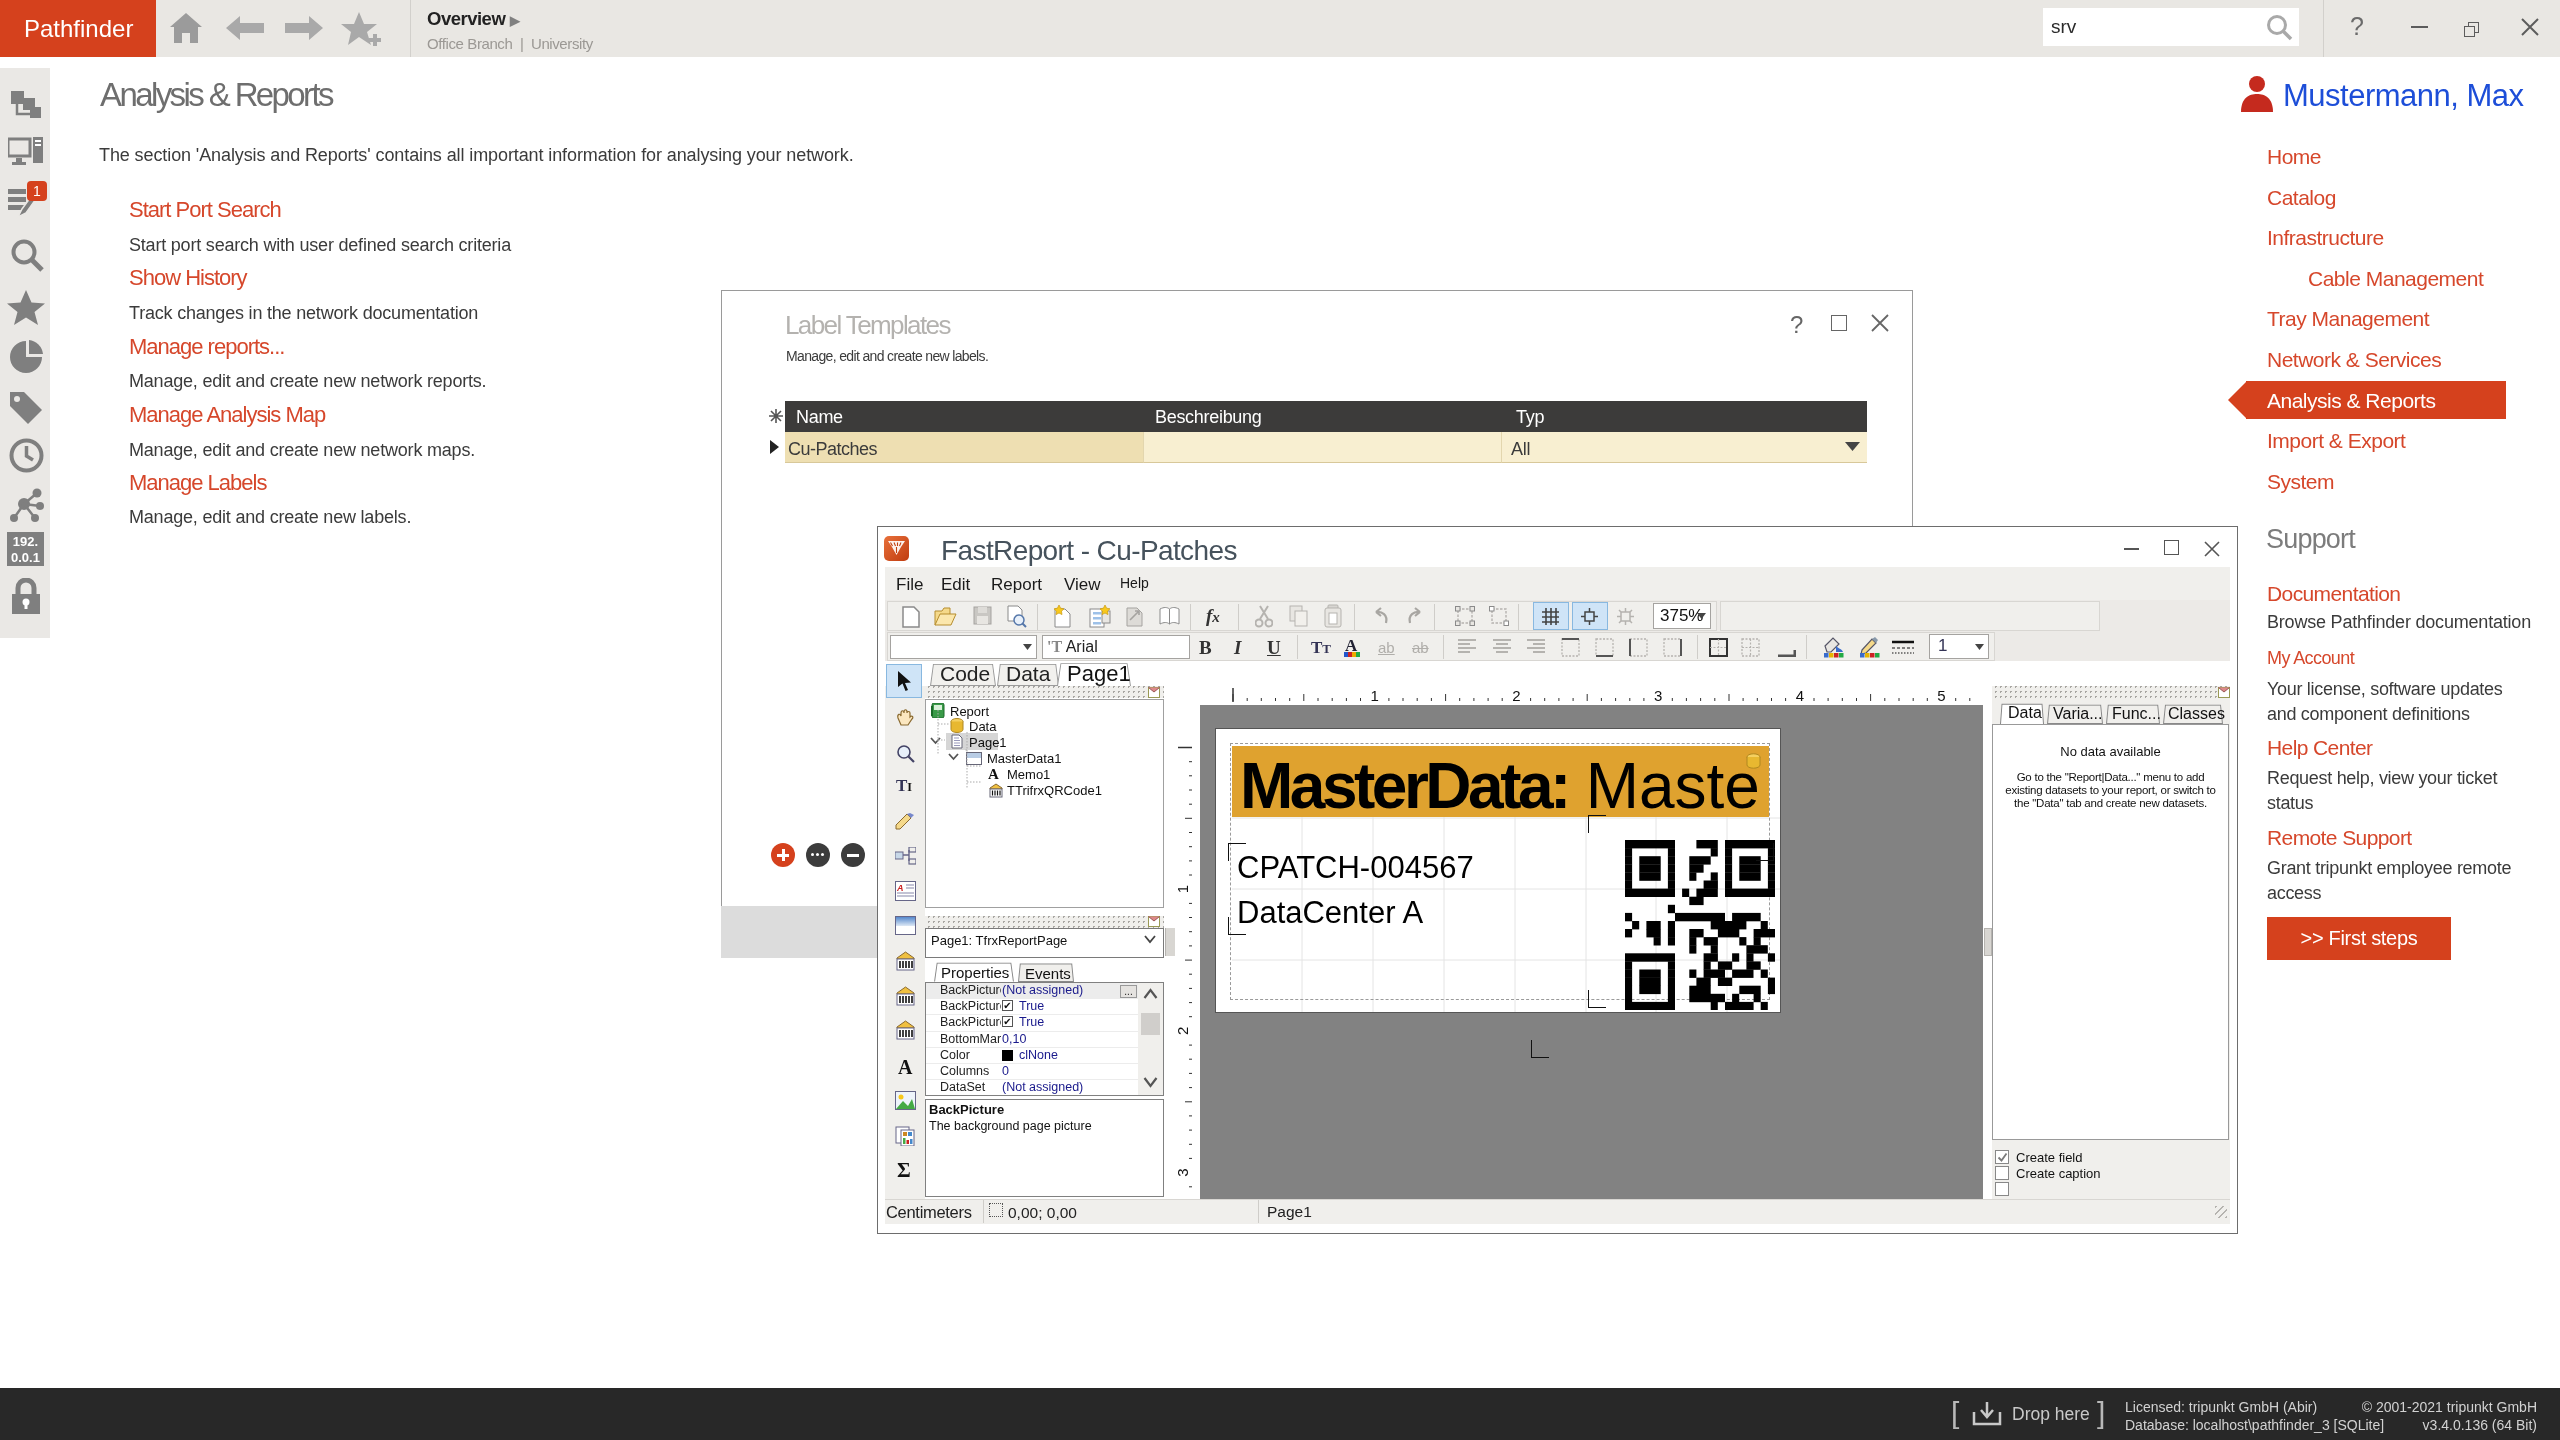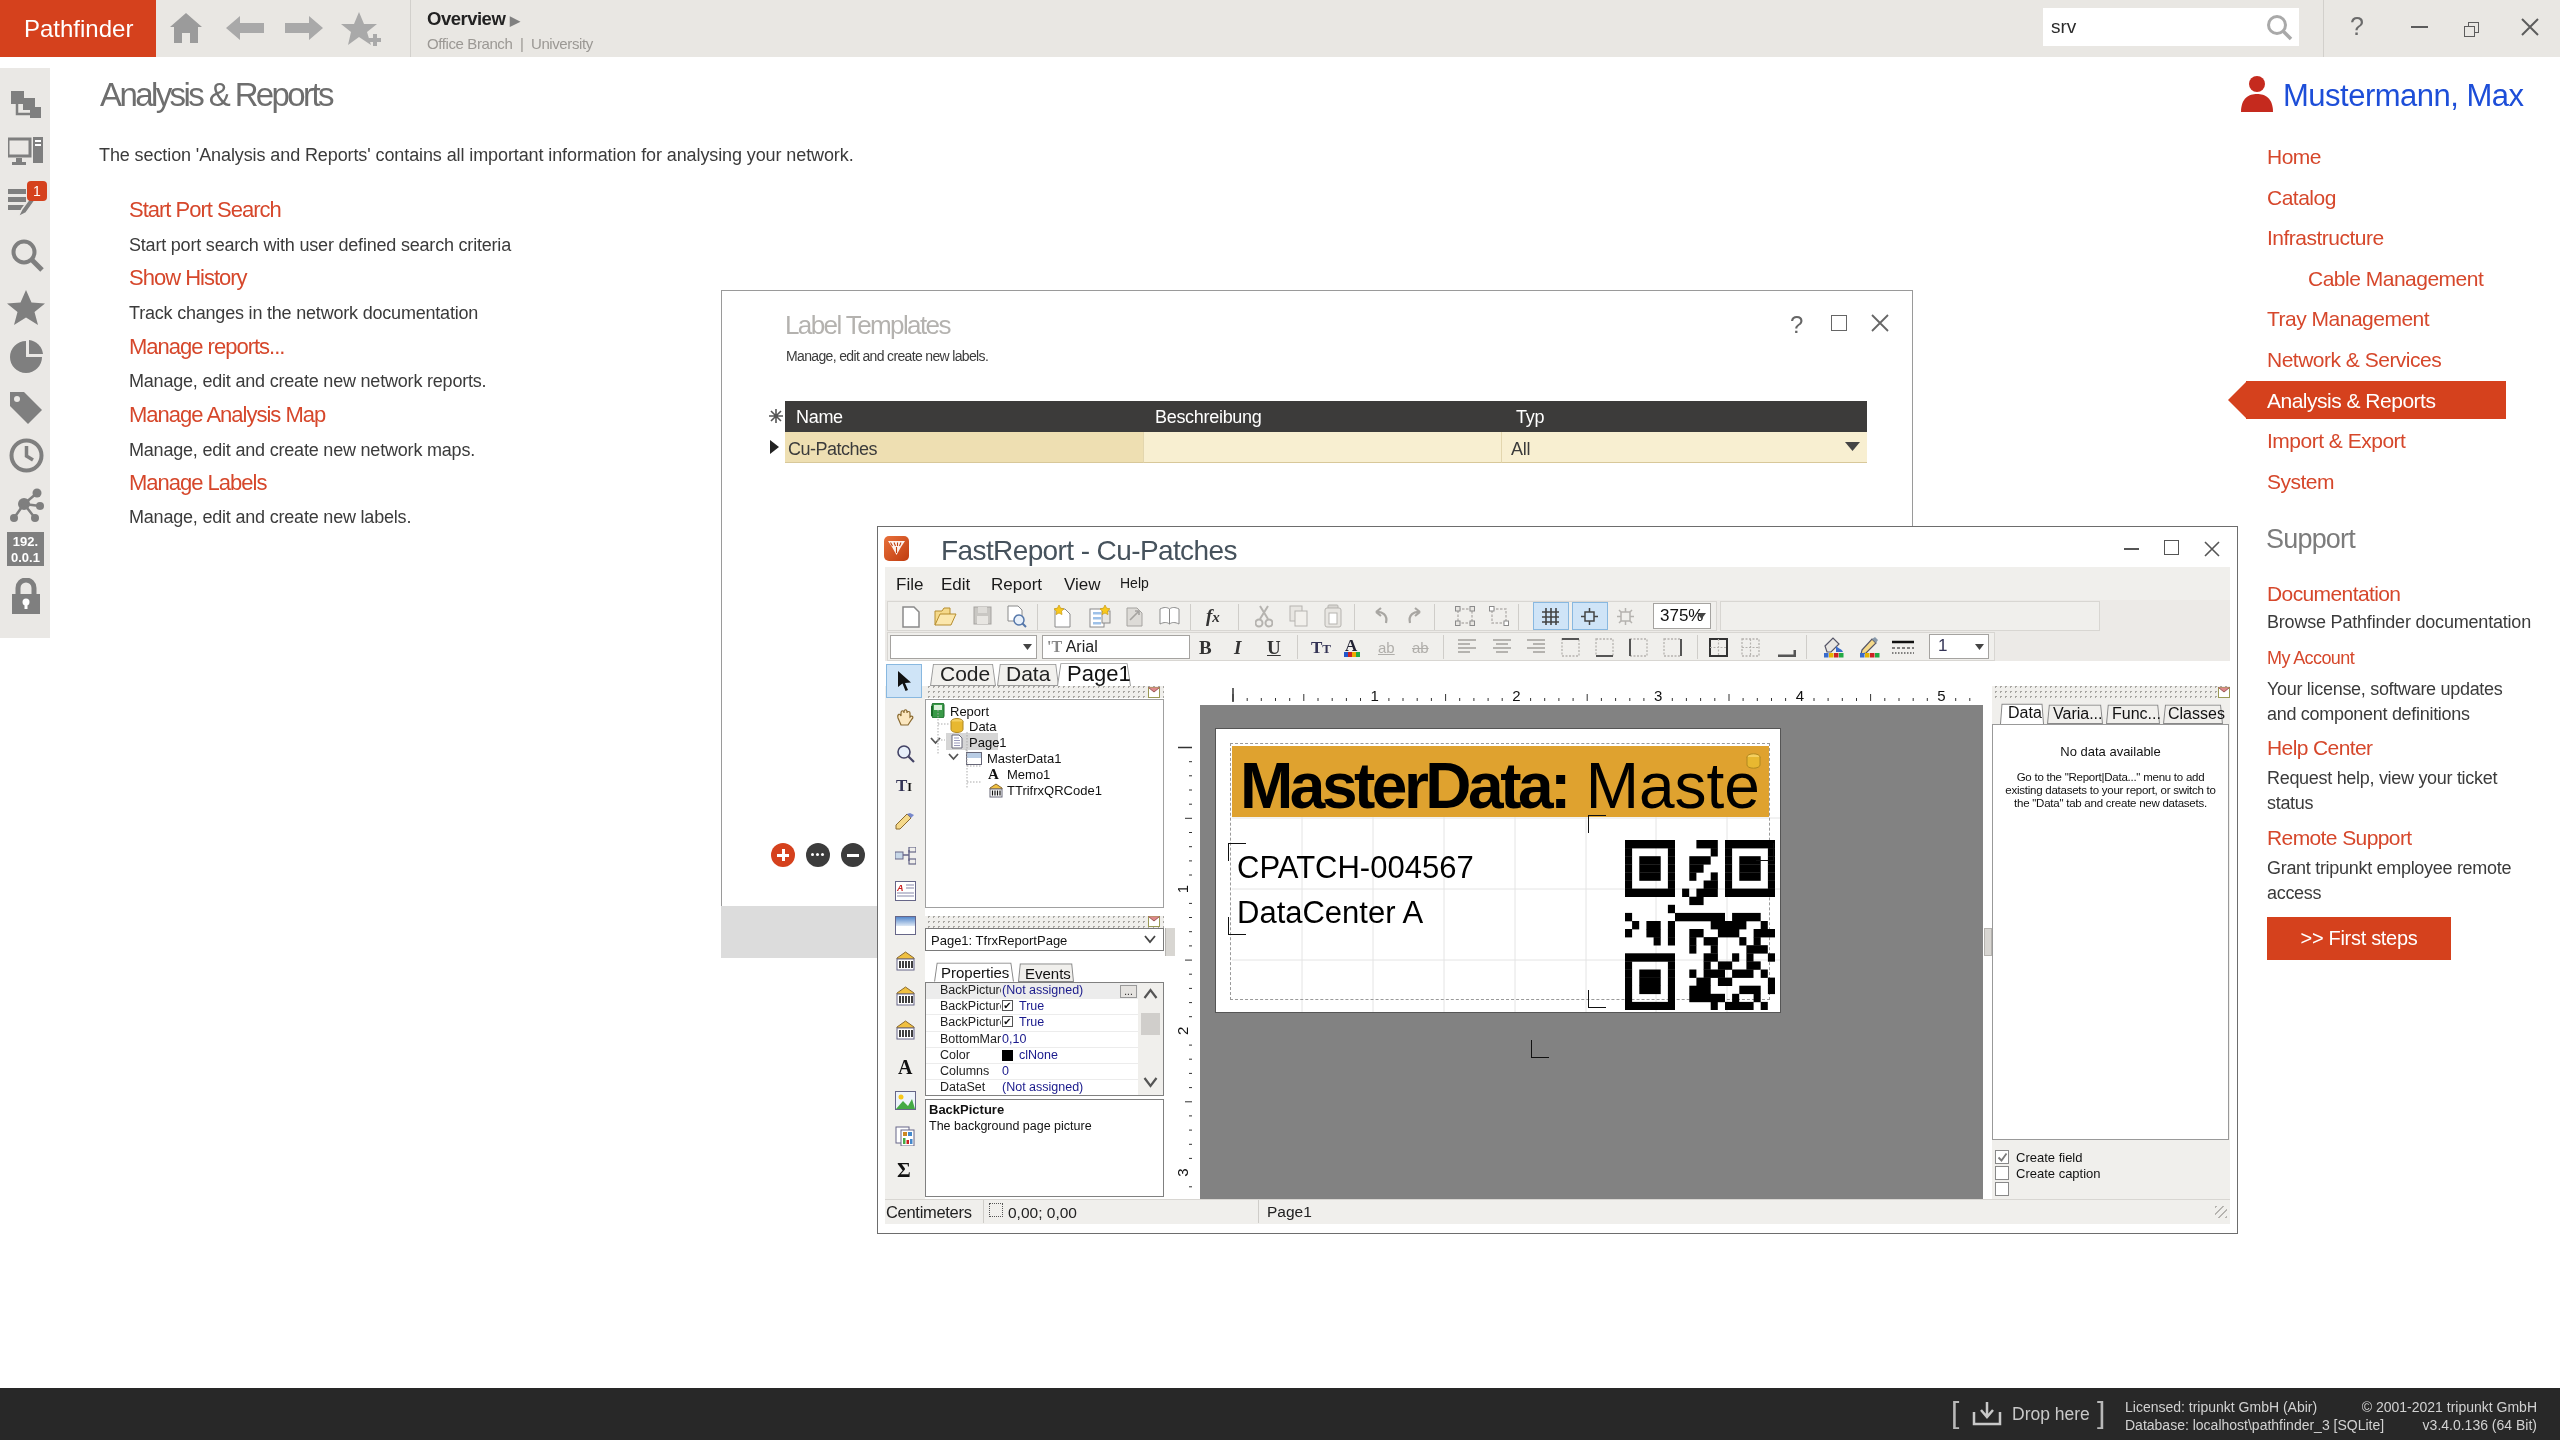--- a/index.html
+++ b/index.html
@@ -498,21 +498,21 @@
 <path><svg class="abs" style="left:937px;top:710px;" width="60" height="80" viewBox="0 0 60 80">
       <path d="M1 0 L1 45 M1 14 L12 14 M1 30 L8 30" stroke="#aaa" stroke-width="1" stroke-dasharray="1.5 1.5" fill="none"></path>
       <path d="M30 22 L30 78 M30 40 L28 40 M30 56 L44 56 M30 72 L44 72" stroke="#aaa" stroke-width="1" stroke-dasharray="1.5 1.5" fill="none"></path>
     </svg>
 
 <div class="abs" style="left:925px;top:916px;width:239px;height:12px;background:#f0efec;background-image:radial-gradient(#a8a6a2 1px,transparent 1px);background-size:5px 5px;background-position:1px 3px;"></div>
 <svg class="abs" style="left:1148px;top:916px;" width="12" height="11" viewBox="0 0 12 11">
       <rect x="0.5" y="0.5" width="11" height="10" fill="#fff" stroke="#995"></rect>
       <path d="M0.5 0.5 L6 5 L11.5 0.5" fill="#d88" stroke="#955"></path>
     </svg>
-<div class="abs" style="left:925px;top:928px;width:239px;height:23px;background:#fff;border:1px solid #7a7a7a;font-size:13px;color:#111;padding:4px 0 0 5px;">Page1: TfrxReportPage</div>
+<div class="abs" style="left:925px;top:928px;width:239px;height:30px;background:#fff;border:1px solid #7a7a7a;font-size:13px;color:#111;padding:4px 0 0 5px;">Page1: TfrxReportPage</div>
 <svg class="abs" style="left:1144px;top:935px;" width="12" height="9" viewBox="0 0 12 9">
       <path d="M1 1 L6 7 L11 1" stroke="#444" stroke-width="1.8" fill="none"></path>
     </svg>
 <div class="abs" style="left:1165px;top:928px;width:8px;height:28px;background:#d8d6d2;border:1px solid #b5b3af;"></div>
 <div class="abs" style="left:934px;top:961px;width:80px;height:21px;background:#fff;border:1px solid #888;border-bottom:1px solid #fff;transform:perspective(50px) rotateX(10deg);transform-origin:bottom;"></div>
 <div class="abs" style="left:941px;top:964px;font-size:15px;color:#111;">Properties</div>
 <div class="abs" style="left:1018px;top:962px;width:56px;height:20px;background:#f0efec;border:1px solid #888;transform:perspective(50px) rotateX(10deg);transform-origin:bottom;"></div>
 <div class="abs" style="left:1025px;top:965px;font-size:15px;color:#111;">Events</div>
 <div class="abs" style="left:925px;top:982px;width:239px;height:114px;background:#fff;border:1px solid #808080;"></div>
 <div class="abs" style="left:926px;top:983px;width:212px;height:16px;background:#ececec;"></div>

